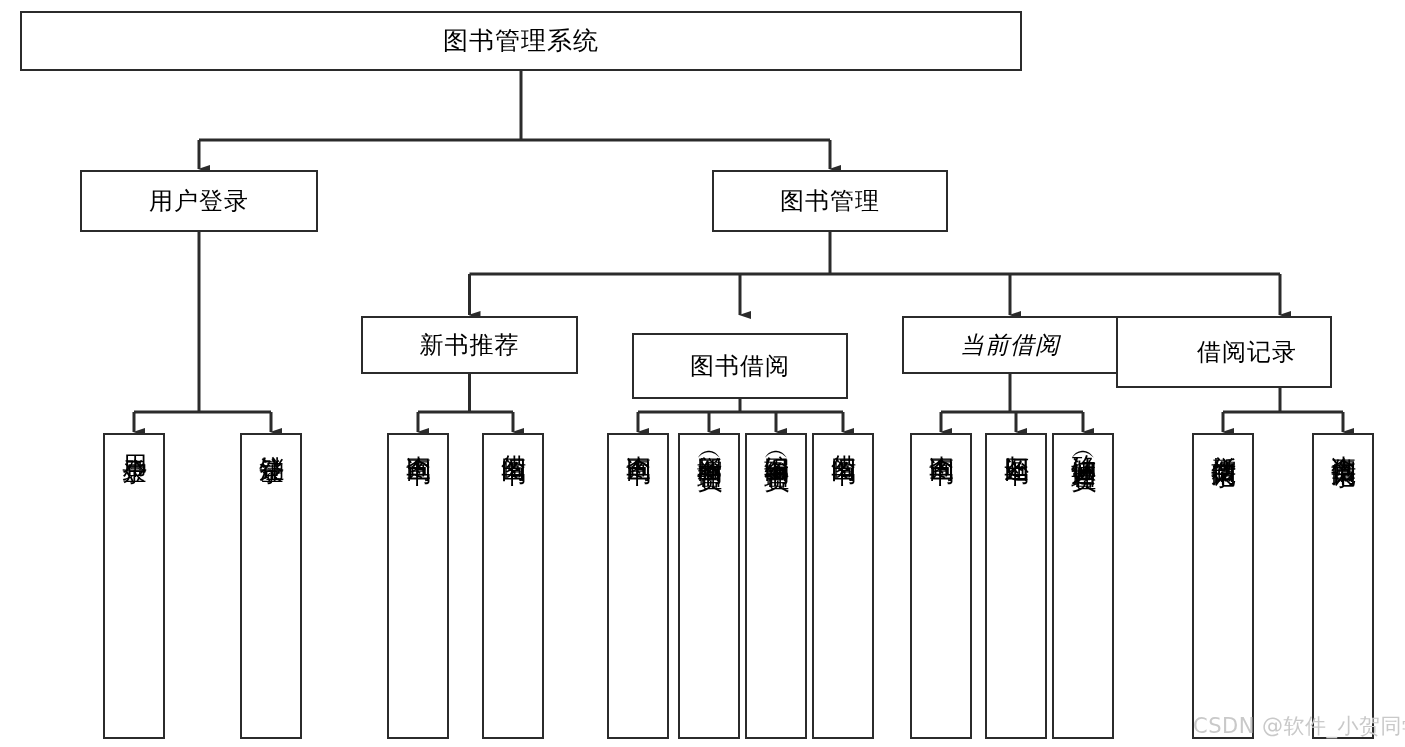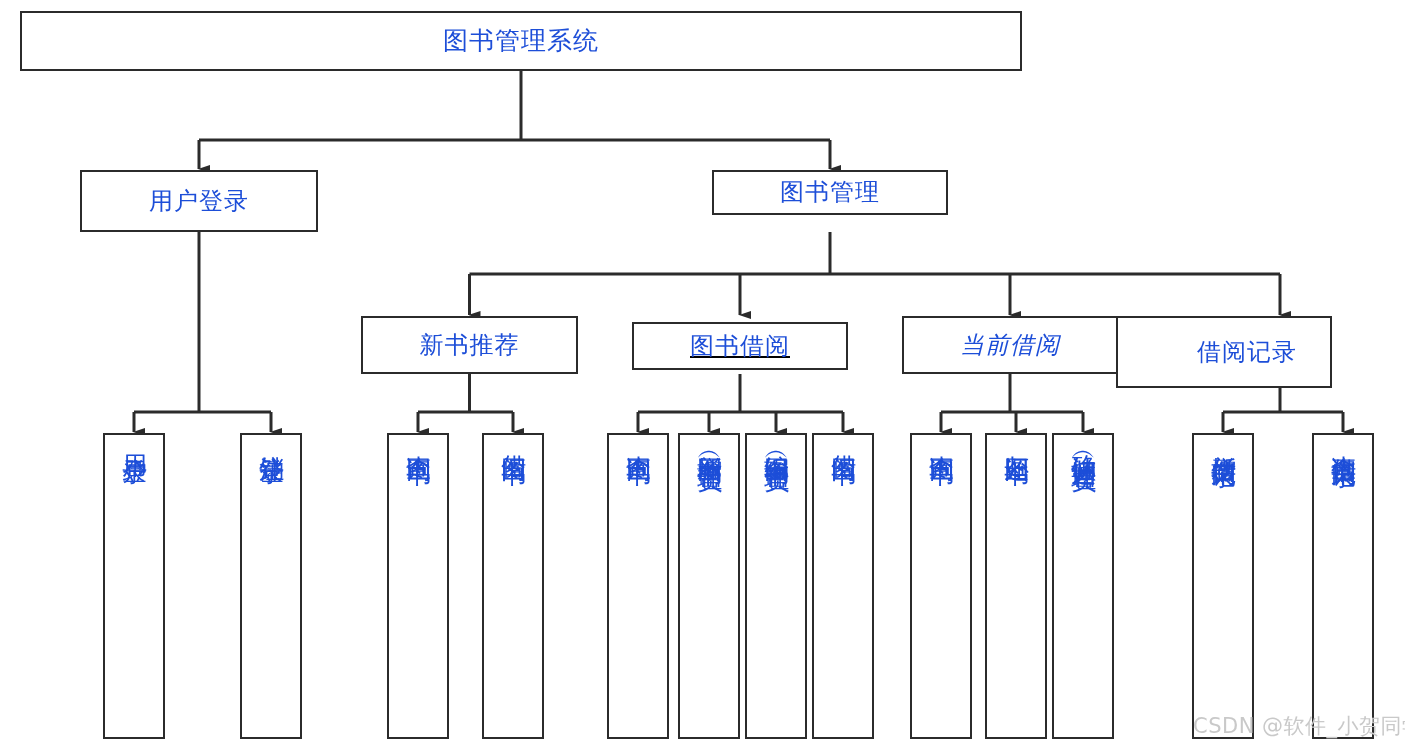--- a/index.html
+++ b/index.html
@@ -33,21 +33,21 @@
     position: absolute;
     box-sizing: border-box;
     background: #ffffff;
     border: 2px solid #2b2b2b;
     display: flex;
     align-items: center;
     justify-content: center;
     overflow: hidden;
   }
   .node .label {
-    color: #1d4ed8;
+    color: #000000;
     letter-spacing: 1px;
     white-space: nowrap;
   }
   .node.horizontal .label {
     font-size: 24px;
     line-height: 1.1;
   }
   .node.root .label {
     font-size: 25px;
   }
@@ -119,27 +119,27 @@
         <line x1="1343" y1="412" x2="1343" y2="432" stroke="#2b2b2b" stroke-width="3" marker-end="url(#arrowhead)"></line>
       </g>
   </svg>
   <div id="node-layer">
       <div class="node horizontal root" style="left: 20px; top: 11px; width: 1002px; height: 60px;">
         <span class="label">图书管理系统</span>
       </div>
       <div class="node horizontal" style="left: 80px; top: 170px; width: 238px; height: 62px;">
         <span class="label">用户登录</span>
       </div>
-      <div class="node horizontal" style="left: 712px; top: 170px; width: 236px; height: 45px;">
+      <div class="node horizontal" style="left: 712px; top: 170px; width: 236px; height: 62px;">
         <span class="label">图书管理</span>
       </div>
       <div class="node horizontal" style="left: 361px; top: 316px; width: 217px; height: 58px; align-items: center;">
         <span class="label">新书推荐</span>
       </div>
-      <div class="node horizontal" style="left: 632px; top: 322px; width: 216px; height: 48px; text-decoration: underline;">
+      <div class="node horizontal" style="left: 632px; top: 333px; width: 216px; height: 66px;">
         <span class="label">图书借阅</span>
       </div>
       <div class="node horizontal" style="left: 902px; top: 316px; width: 216px; height: 58px; font-style: italic;">
         <span class="label">当前借阅</span>
       </div>
       <div class="node horizontal" style="left: 1116px; top: 316px; width: 216px; height: 72px; padding-left: 46px;">
         <span class="label">借阅记录</span>
       </div>
       <div class="node vertical" style="left: 103px; top: 433px; width: 62px; height: 306px;">
         <span class="label">用户登录</span>

